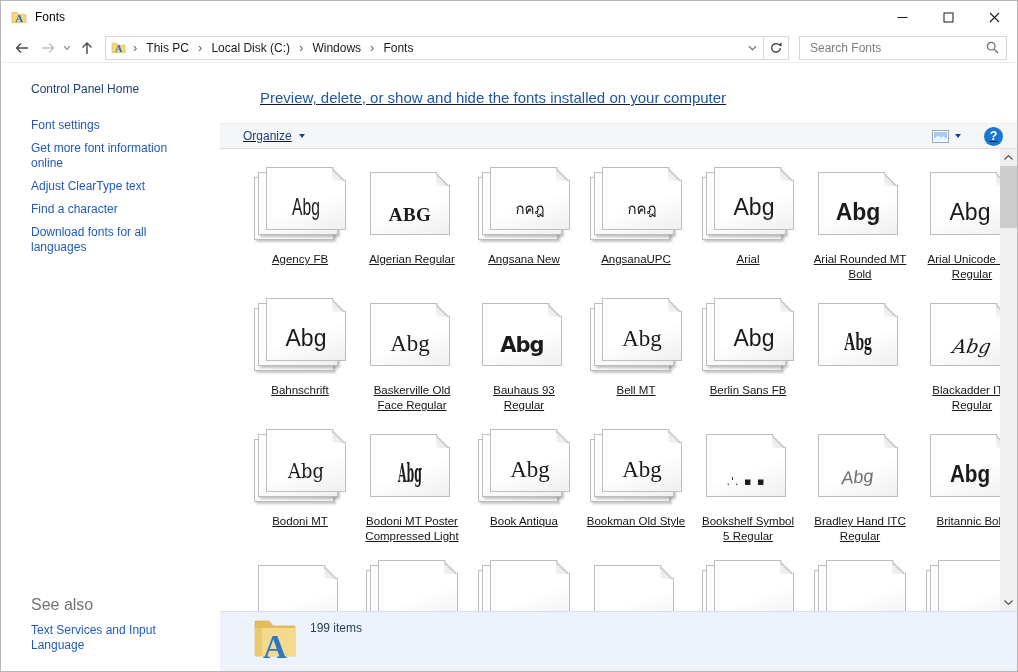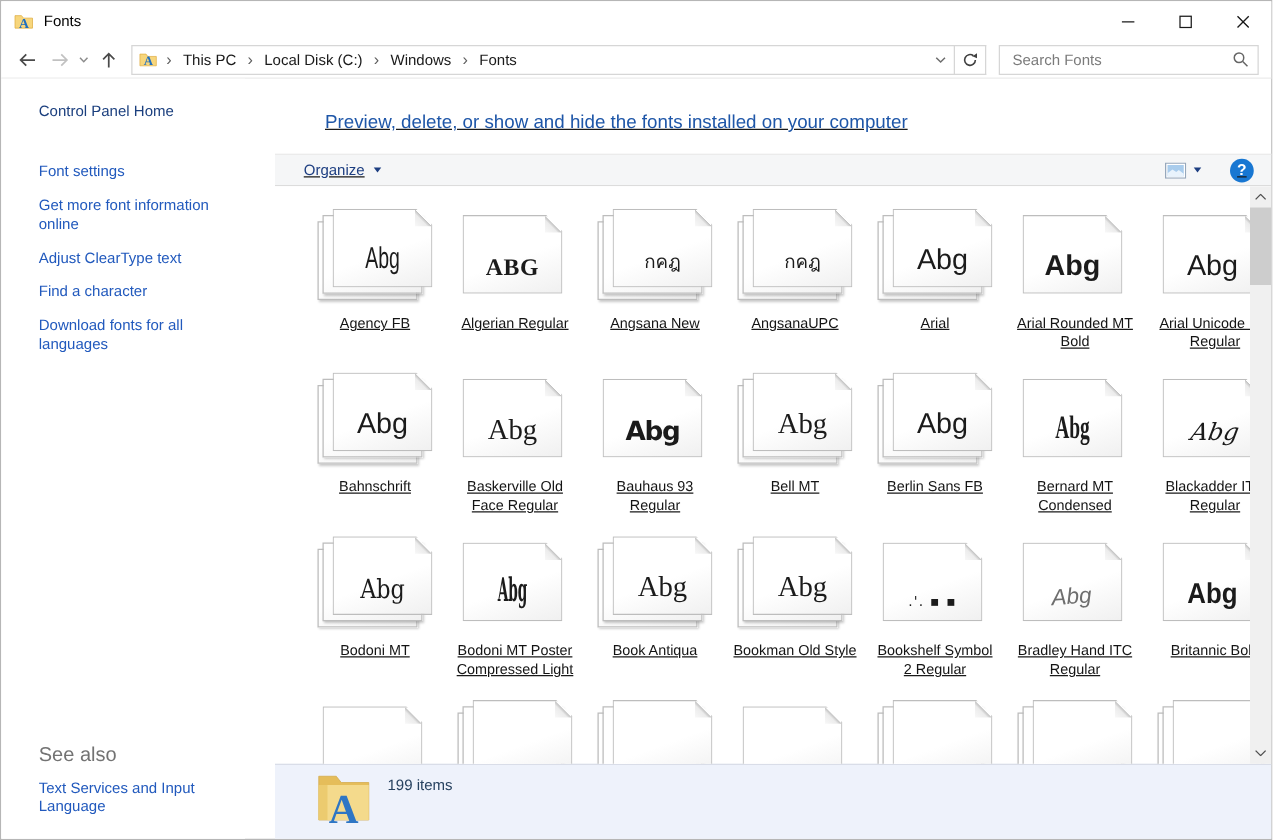--- a/index.html
+++ b/index.html
@@ -34,21 +34,21 @@
   .address-field .crumb-sep { font-size:13px; color:#5f5f5f; padding:0 7px; }
   .addr-chevron { margin-left:auto; display:flex; cursor:pointer; }
   .refresh-btn { width:25px; border:1px solid #d6d6d6; border-left:none; display:flex; align-items:center; justify-content:center; cursor:pointer; background:#fff; }
   .searchbox { width:208px; height:24px; border:1px solid #d6d6d6; display:flex; align-items:center; padding:0 7px 0 8px; background:#fff; }
   .searchbox input { flex:1; border:none; outline:none; font-size:12px; font-family:"Liberation Sans",sans-serif; color:#4d7c0f; min-width:0; background:transparent; }
   .searchbox input::placeholder { color:#7b7b7b; }
   
   .app-body { flex:1; display:flex; min-height:0;gap:24px; }
   .sidebar { width:195px; flex:0 0 195px; padding:19px 10px 18px 30px; display:flex; flex-direction:column; background:#fff; }
   .side-home { font-size:12px; line-height:15px; color:var(--home-link); margin-bottom:21px; cursor:pointer; width:145px; }
-  .side-task { font-size:12px; line-height:15px; color:var(--accent-link); margin-bottom:8px; cursor:pointer; width:148px;margin-top:12px; }
+  .side-task { font-size:12px; line-height:15px; color:var(--accent-link); margin-bottom:8px; cursor:pointer; width:148px; }
   .see-also { margin-top:auto; }
   .see-also-label { font-size:16px; color:#737373; margin-bottom:9px; }
   .see-also-link { font-size:12px; line-height:15px; color:var(--accent-link); cursor:pointer; width:140px; }
   
   .main { flex:1; display:flex; flex-direction:column; min-width:0;text-decoration:underline; }
   .page-header { height:60px; flex:0 0 60px; padding:26px 0 0 40px; font-size:15px; color:var(--header-text); }
   .toolbar { height:26px; flex:0 0 26px; background:#f5f6f7; border-top:1px solid #ebebeb; border-bottom:1px solid #dcdcdc; display:flex; align-items:center; padding:0 14px 0 23px; }
   .organize-btn { display:flex; align-items:center; gap:7px; font-size:12px; color:var(--toolbar-text); cursor:pointer; }
   .caret-down { width:0; height:0; border-left:3.5px solid transparent; border-right:3.5px solid transparent; border-top:4px solid var(--toolbar-text); }
   .toolbar-right { margin-left:auto; display:flex; align-items:center; gap:9px; }
@@ -355,21 +355,20 @@
               </div>
               <div class="font-label">Berlin Sans FB</div>
             </div>
             <div class="font-item">
               <div class="stack single">
                 <div class="page front">
                   <div class="fold"></div>
                   <div class="preview p-bernard">Abg</div>
                 </div>
               </div>
-              <div class="font-label">Bernard MT Condensed</div>
             </div>
             <div class="font-item">
               <div class="stack single">
                 <div class="page front">
                   <div class="fold"></div>
                   <div class="preview p-script">Abg</div>
                 </div>
               </div>
               <div class="font-label">Blackadder ITC Regular</div>
             </div>
@@ -415,21 +414,21 @@
               </div>
               <div class="font-label">Bookman Old Style</div>
             </div>
             <div class="font-item">
               <div class="stack single">
                 <div class="page front">
                   <div class="fold"></div>
                   <div class="preview p-symbols">.'. ▪ ▪</div>
                 </div>
               </div>
-              <div class="font-label">Bookshelf Symbol 2 Regular</div>
+              <div class="font-label">Bookshelf Symbol 5 Regular</div>
             </div>
             <div class="font-item">
               <div class="stack single">
                 <div class="page front">
                   <div class="fold"></div>
                   <div class="preview p-hand">Abg</div>
                 </div>
               </div>
               <div class="font-label">Bradley Hand ITC Regular</div>
             </div>

